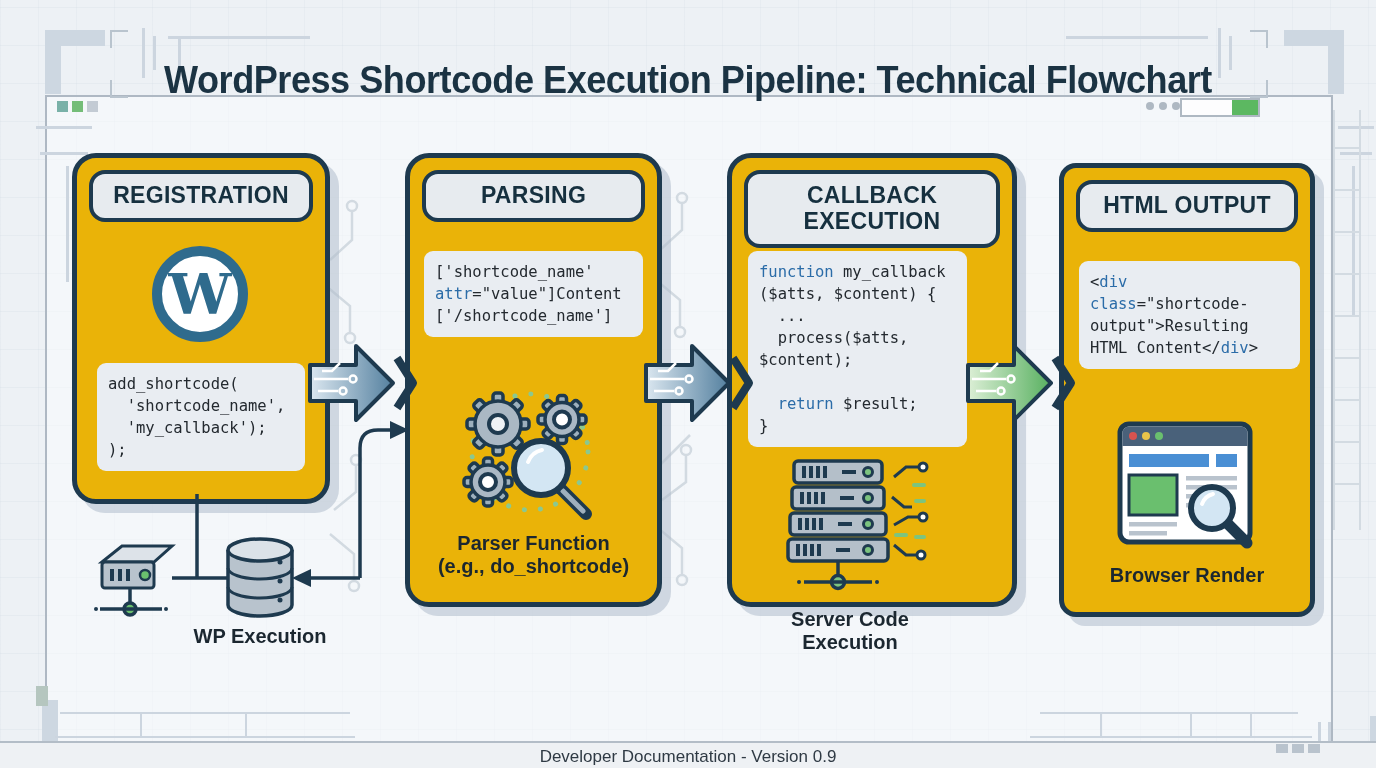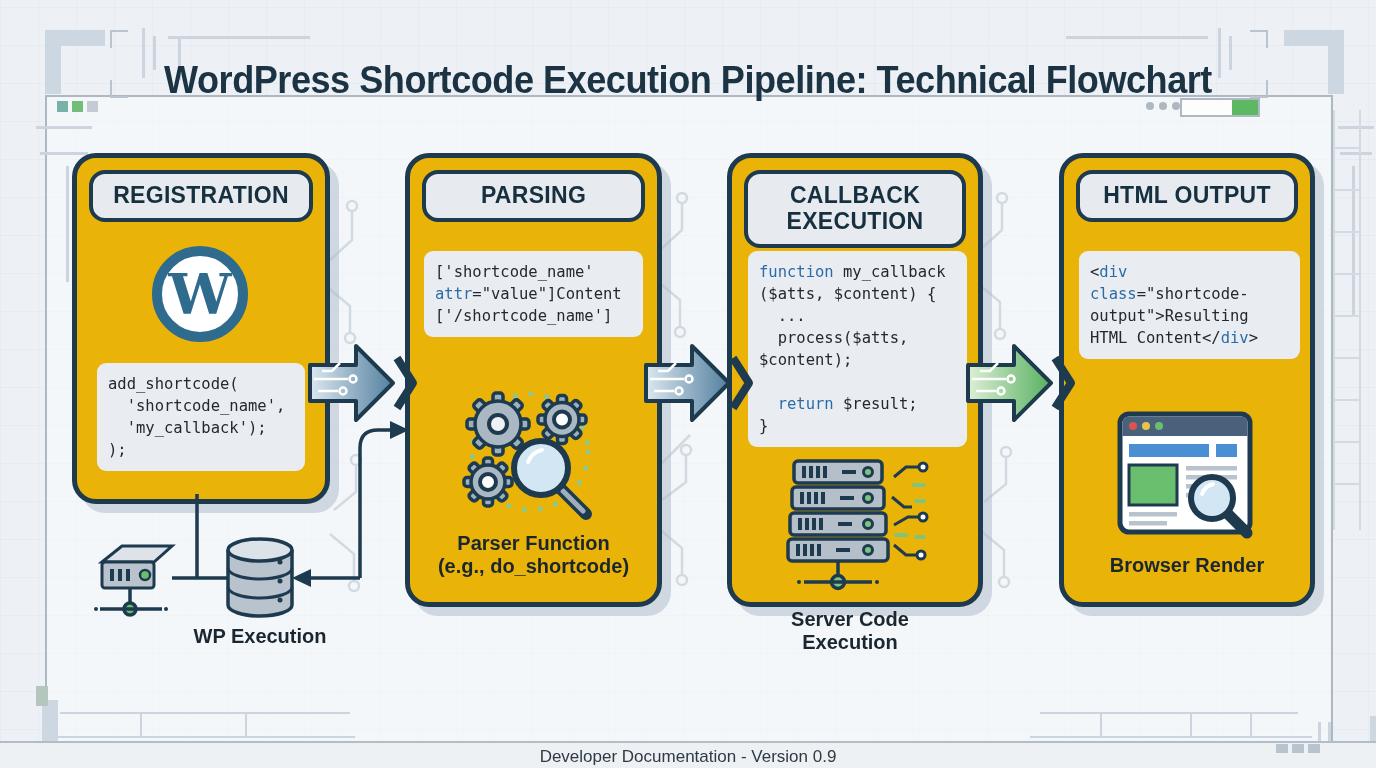--- a/index.html
+++ b/index.html
@@ -247,21 +247,21 @@
         <path d="M80,76 Q84,66 94,64" fill="none" stroke="#ffffff" stroke-width="4" stroke-linecap="round"></path>
       </g>
     </svg>
   </div>
   <div class="caption" style="top:374px;">
     <div>Parser Function</div>
     <div>(e.g., do_shortcode)</div>
   </div>
 </div>
 
-<div class="stage-box" style="left:727px;top:153px;width:246px;height:444px;">
+<div class="stage-box" style="left:727px;top:153px;width:246px;height:444px;padding-left:34px;">
   <div class="stage-header">CALLBACK EXECUTION</div>
   <div class="code-block" style="left:16px;top:93px;width:197px;"><div class="line"><span class="tok-k">function</span><span class="tok-p"> my_callback</span></div><div class="line"><span class="tok-p">($atts, $content) {</span></div><div class="line"><span class="tok-p">  ...</span></div><div class="line"><span class="tok-p">  process($atts,</span></div><div class="line"><span class="tok-p">$content);</span></div><div class="line"><span class="tok-p"></span></div><div class="line"><span class="tok-p">  </span><span class="tok-k">return</span><span class="tok-p"> $result;</span></div><div class="line"><span class="tok-p">}</span></div></div>
   <div class="icon-wrap" style="left:50px;top:297px;width:150px;height:140px;">
     <svg width="150" height="140" viewBox="0 0 150 140">
       <g stroke="#1e3a4f" stroke-width="3.5">
         <rect x="12" y="6" width="88" height="22" rx="4" fill="#b4bfc9"></rect>
         <rect x="10" y="32" width="92" height="22" rx="4" fill="#b4bfc9"></rect>
         <rect x="8" y="58" width="96" height="22" rx="4" fill="#b4bfc9"></rect>
         <rect x="6" y="84" width="100" height="22" rx="4" fill="#b4bfc9"></rect>
       </g>
@@ -314,21 +314,21 @@
         <rect x="132" y="80" width="12" height="4" rx="2"></rect>
       </g>
     </svg>
   </div>
 </div>
 <div class="free-label" style="left:727px;top:608px;width:246px;">
   <div>Server Code</div>
   <div>Execution</div>
 </div>
 
-<div class="stage-box" style="left:1059px;top:153px;width:246px;height:444px;">
+<div class="stage-box" style="left:1059px;top:163px;width:246px;height:444px;border-radius:17px;">
   <div class="stage-header">HTML OUTPUT</div>
   <div class="code-block" style="left:15px;top:93px;width:199px;"><div class="line"><span class="tok-p">&lt;</span><span class="tok-k">div</span></div><div class="line"><span class="tok-k">class</span><span class="tok-p">="shortcode-</span></div><div class="line"><span class="tok-p">output"&gt;Resulting</span></div><div class="line"><span class="tok-p">HTML Content&lt;/</span><span class="tok-k">div</span><span class="tok-p">&gt;</span></div></div>
   <div class="icon-wrap" style="left:52px;top:252px;width:140px;height:132px;">
     <svg width="140" height="132" viewBox="0 0 140 132">
       <rect x="4" y="4" width="130" height="118" rx="9" fill="#ffffff" stroke="#1e3a4f" stroke-width="5"></rect>
       <path d="M6.5,13 a6.5,6.5 0 0 1 6.5,-6.5 h112 a6.5,6.5 0 0 1 6.5,6.5 v13 h-125 z" fill="#49617a"></path>
       <circle cx="17" cy="16" r="4" fill="#d9534f"></circle>
         <circle cx="30" cy="16" r="4" fill="#e8c34a"></circle>
         <circle cx="43" cy="16" r="4" fill="#6abf6e"></circle>
       <rect x="13" y="34" width="80" height="13" fill="#4a8fd4"></rect>

